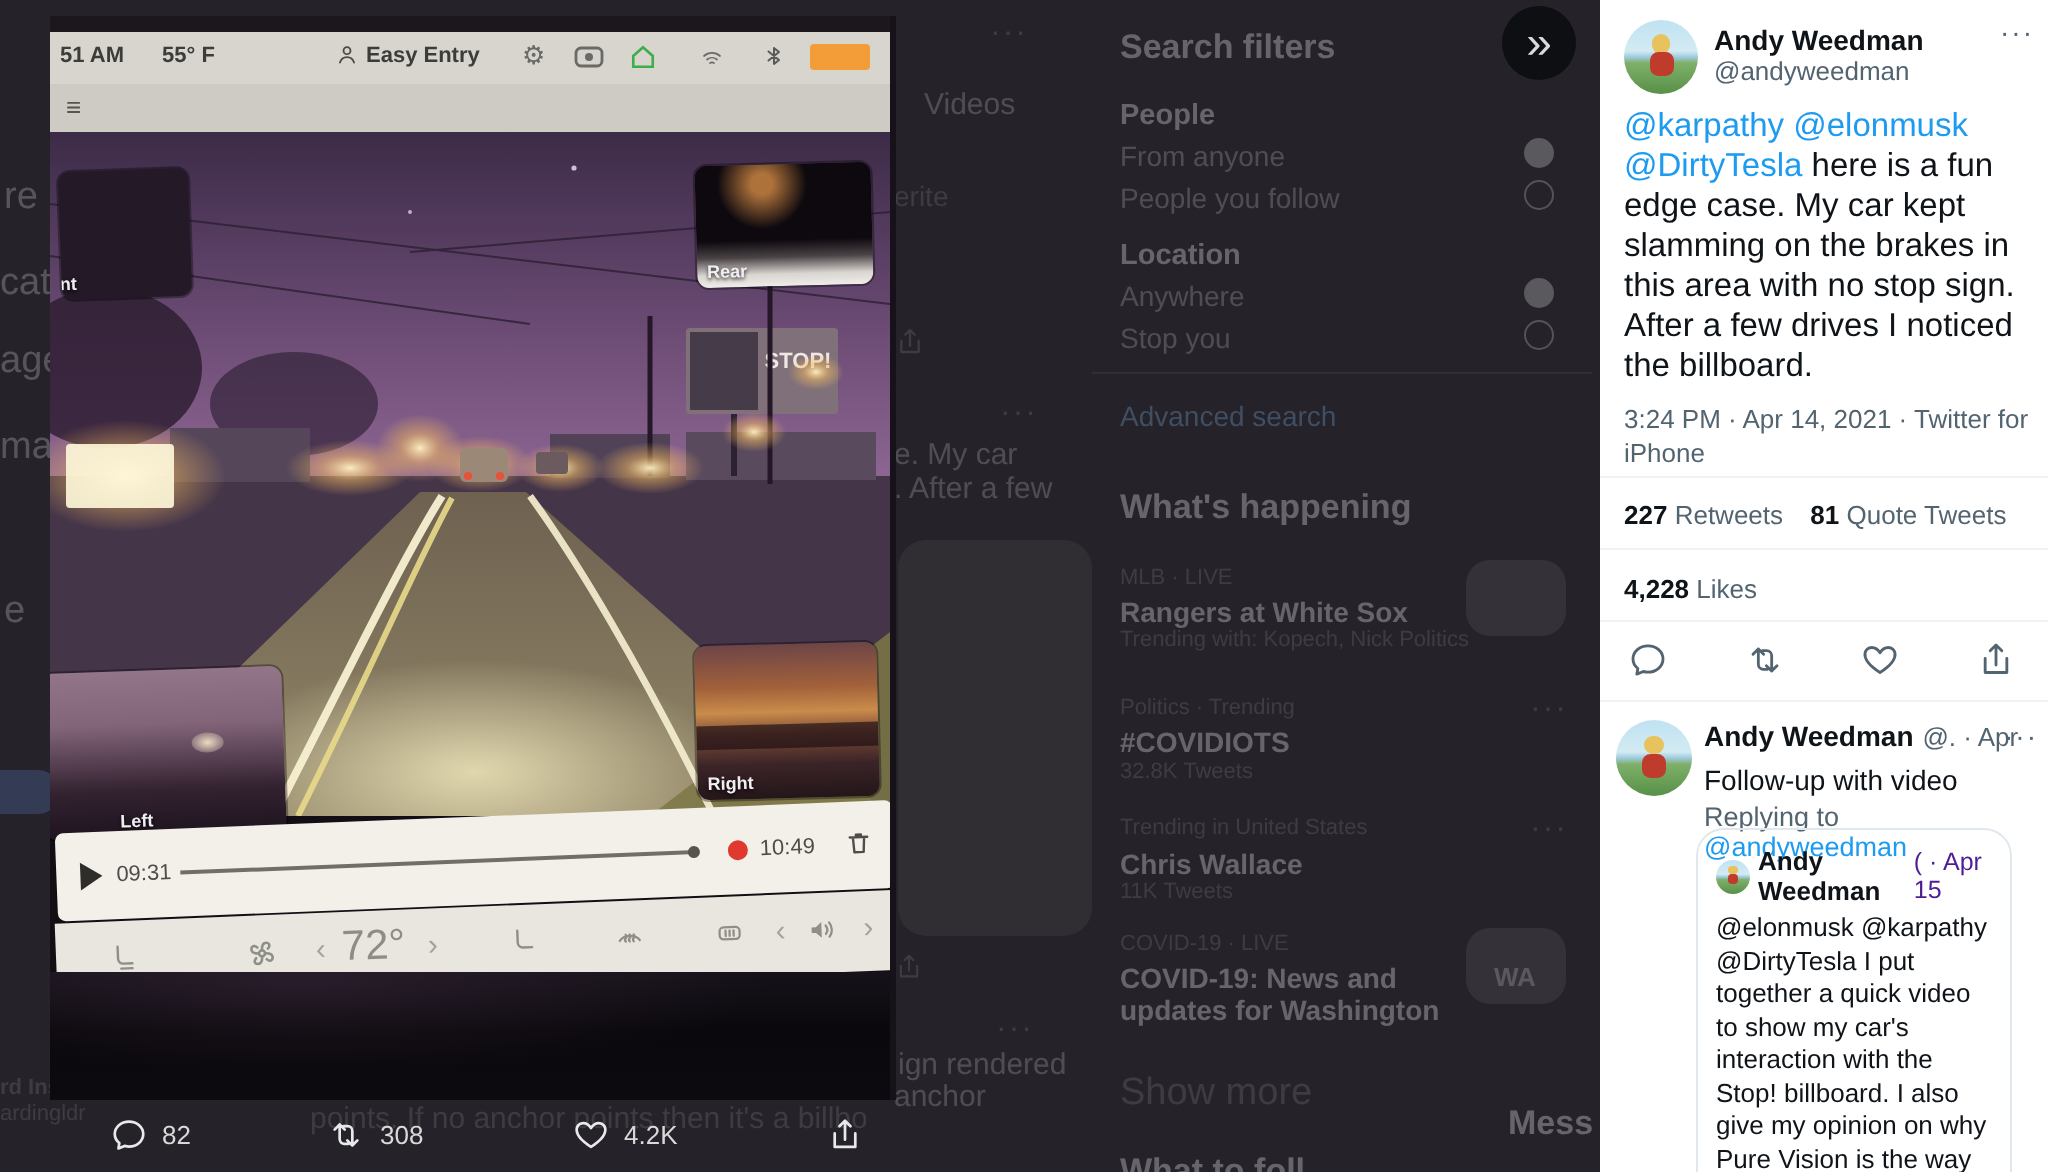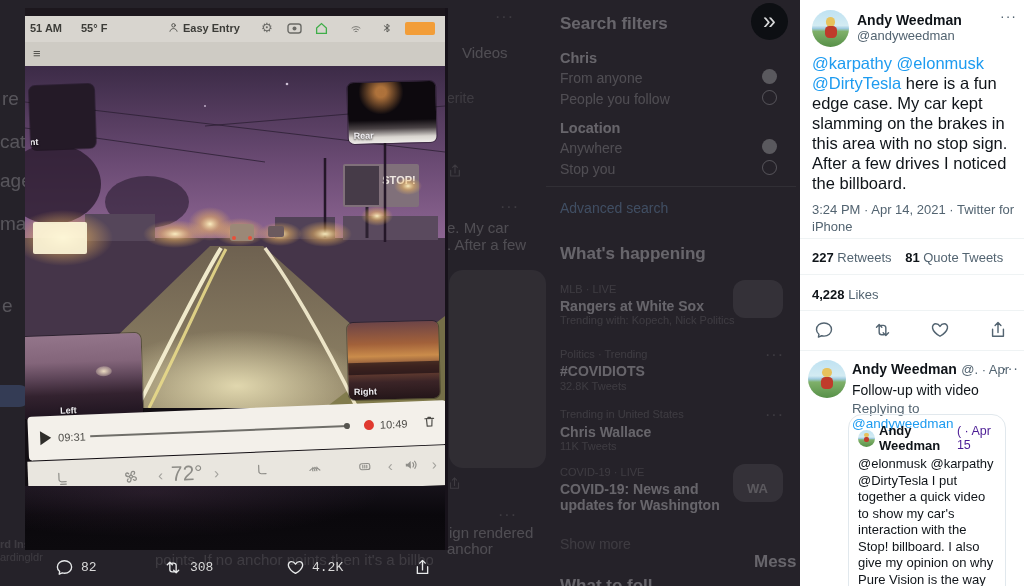--- a/index.html
+++ b/index.html
@@ -68,21 +68,21 @@
     transform:rotate(-2.3deg); transform-origin:100% 0; color:#8f8e89; }
   .cl { position:absolute; top:10px; }
   .cl-temp { font-size:21px; color:#8d8c87; top:6px; }
   .cl-chev { font-size:15px; color:#a4a39e; top:10px; }
 
   .dashboard { position:absolute; left:0; top:478px; width:423px; height:64px;
     background:radial-gradient(ellipse at 30% 10%, rgba(130,85,125,.18), rgba(0,0,0,0) 55%),
                linear-gradient(180deg,#16121a 0%,#0a080c 45%,#0c0a0e 100%); }
 
   
-  .lb-act { position:absolute; top:558px; display:flex; align-items:center; gap:7px; color:#e7e9ea;font-family:Liberation Mono, monospace; }
+  .lb-act { position:absolute; top:558px; display:flex; align-items:center; gap:7px; color:#e7e9ea; }
   .lb-count { font-size:13px; color:#d9d9d9; }
   .ic { fill:none; stroke:currentColor; stroke-width:1.7; stroke-linecap:round; stroke-linejoin:round; display:block; }
 
   
   .panel { position:absolute; left:800px; top:0; width:224px; height:586px; background:#ffffff; }
   .avatar { position:absolute; border-radius:50%; overflow:hidden;
     background:linear-gradient(180deg,#bfe2f2 0%,#d3ebf2 42%,#9fcbe0 50%,#7fb069 58%,#579048 100%); }
   .avatar::before { content:""; position:absolute; left:38%; top:20%; width:25%; height:25%; border-radius:50%; background:#e7c25d; }
   .avatar::after { content:""; position:absolute; left:34%; top:44%; width:33%; height:32%; border-radius:35%; background:#bf3b2b; }
   .p-name { font-size:14px; font-weight:700; color:#0f1419; }
@@ -133,21 +133,21 @@
     <svg class="ic" width="15" height="15" viewBox="0 0 24 24">
         <path d="M12 15V3.5M8.5 6.5 12 3l3.5 3.5M5.5 11v8.5h13V11"></path>
       </svg>
   </div>
   <div class="frag dim-f" style="left:498px;top:506px;letter-spacing:1px">···</div>
   <div class="frag dim" style="left:449px;top:524px;font-size:15px">ign rendered</div>
   <div class="frag dim" style="left:447px;top:540px;font-size:15px">anchor</div>
   <div class="frag dim-f" style="left:155px;top:551px;font-size:15px;max-width:278px;overflow:hidden">points. If no anchor points then it's a billboard.</div>
 
   <div class="frag dim-b" style="left:560px;top:14px;font-size:17px">Search filters</div>
-  <div class="frag dim-b" style="left:560px;top:50px;font-size:14.5px">Chris</div>
+  <div class="frag dim-b" style="left:560px;top:50px;font-size:14.5px">People</div>
   <div class="frag dim" style="left:560px;top:70px;font-size:14px">From anyone</div>
   <span class="radio sel" style="left:762px;top:69px"></span>
   <div class="frag dim" style="left:560px;top:91px;font-size:14px">People you follow</div>
   <span class="radio" style="left:762px;top:90px"></span>
   <div class="frag dim-b" style="left:560px;top:120px;font-size:14.5px">Location</div>
   <div class="frag dim" style="left:560px;top:140px;font-size:14px">Anywhere</div>
   <span class="radio sel" style="left:762px;top:139px"></span>
   <div class="frag dim" style="left:560px;top:161px;font-size:14px">Stop you</div>
   <span class="radio" style="left:762px;top:160px"></span>
   <div class="dim-hr" style="left:546px;top:186px;width:250px"></div>
@@ -172,21 +172,21 @@
   <div class="frag dim-f tiny" style="left:560px;top:408px">Trending in United States</div>
   <div class="frag dim-f" style="left:765px;top:406px;letter-spacing:1px">···</div>
   <div class="frag dim-b" style="left:560px;top:424px;font-size:14px">Chris Wallace</div>
   <div class="frag dim-f tiny" style="left:560px;top:440px">11K Tweets</div>
 
   <div class="frag dim-f tiny" style="left:560px;top:466px">COVID-19 · LIVE</div>
   <div class="frag dim-b" style="left:560px;top:481px;font-size:14px;white-space:normal;width:168px;line-height:16px">COVID-19: News and updates for Washington</div>
   <div class="dim-thumb" style="left:733px;top:464px">
     <span class="frag dim" style="left:14px;top:17px;font-size:13px;font-weight:700">WA</span>
   </div>
-  <div class="frag dim-f" style="left:560px;top:536px;font-size:14px">Show more</div>
+  <div class="frag dim-f" style="left:560px;top:536px;font-size:19px">Show more</div>
   <div class="frag dim-b" style="left:560px;top:576px;font-size:17px">What to foll</div>
   <div class="frag dim-b" style="left:754px;top:552px;font-size:17px">Mess</div>
 
   <figure class="photo">
     <div class="ph-topstrip"></div>
 
     <div class="statusbar">
       <span class="sb" style="left:5px">51 AM</span>
       <span class="sb" style="left:56px">55° F</span>
       <span class="sb" style="left:142px;top:5px">

